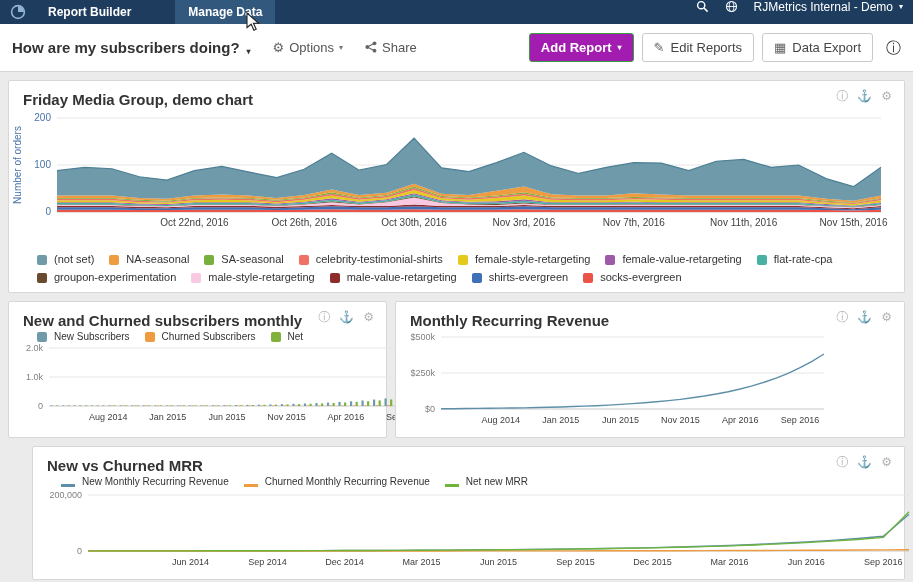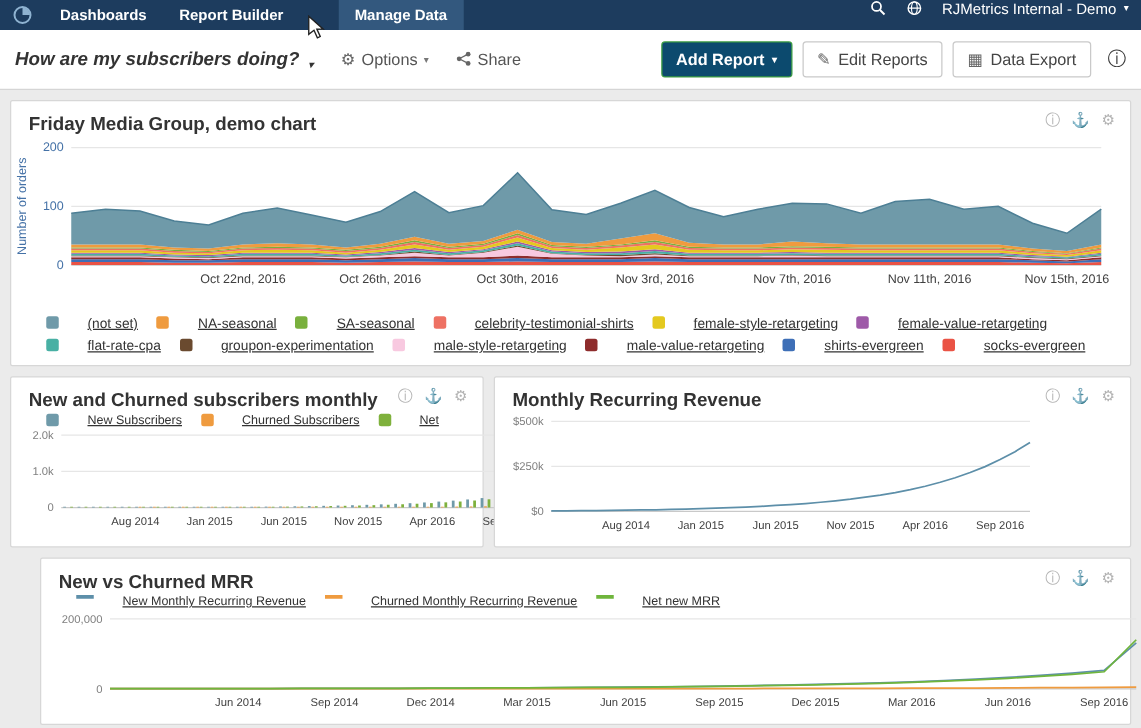--- a/index.html
+++ b/index.html
@@ -13,61 +13,60 @@
   .logo { display:flex; align-items:center; padding:0 9px 0 10px; }
   .nav-items { display:flex; align-items:stretch; }
   .nav-item { display:flex; align-items:center; padding:0 13px; font-size:12px; font-weight:bold; color:#fff; cursor:pointer; }
   .nav-item.active { background:#33587e;margin-left:31px; }
   .nav-right { margin-left:auto; display:flex; align-items:flex-start; padding-right:10px; }
   .nav-icon { display:flex; align-items:center; padding:0 8px; cursor:pointer; }
   .account { display:flex; align-items:center; gap:6px; font-size:12px; padding-left:8px; cursor:pointer; }
   .caret { font-size:8px; line-height:1; }
   
   .toolbar { height:48px; background:#fff; border-bottom:1px solid #d5d5d5; display:flex; align-items:center; padding:0 12px; }
-  .dash-title { font-size:15px; font-weight:bold; color:#333; display:flex; align-items:flex-end; gap:7px; cursor:pointer; margin-right:22px;font-style:italic; }
+  .dash-title { font-size:15px; font-weight:bold; color:#333; display:flex; align-items:flex-end; gap:7px; cursor:pointer; margin-right:22px; }
   .dash-title .caret { color:#333; }
   .tool-link { font-size:13px; color:#555; display:flex; align-items:center; gap:5px; cursor:pointer; margin-right:22px; }
   .tool-link .caret { color:#777; }
   .tool-icon { color:#666; font-size:13px; line-height:1; }
   .toolbar-right { margin-left:auto; display:flex; align-items:center; gap:8px; }
   .btn { border-radius:3px; font-size:13px; display:flex; align-items:center; gap:6px; padding:6px 11px; cursor:pointer; line-height:1.2; }
-  .btn-green { background:#0c4a6e; border:1px solid #3a9c41; color:#fff; font-weight:bold; }
+  .btn-green { background:#a21caf; border:1px solid #3a9c41; color:#fff; font-weight:bold; }
   .btn-white { background:#fff; border:1px solid #c9c9c9; color:#444; }
   .info-round { color:#3c3c3c; font-size:15px; margin-left:5px; cursor:pointer; line-height:1; }
   
   main { padding:8px; }
   .card { background:#fff; border:1px solid #d7d7d7; border-radius:2px; position:relative; }
   .card-title { font-size:15px; font-weight:bold; color:#333; padding:10px 14px 2px; }
   .card-icons { position:absolute; top:9px; right:12px; display:flex; gap:9px; color:#b3b3b3; font-size:12px; }
   .card-icons span { cursor:pointer; line-height:1; }
   .card-row { display:flex; gap:8px; margin-top:8px; }
   .card-half { width:379px; }
   .card-half2 { flex:1; }
   .card-full4 { margin-top:8px;margin-left:24px; }
   .legend { display:flex; flex-wrap:wrap; align-items:center; padding:3px 12px 9px 28px; column-gap:15px; row-gap:6px; font-size:11px; color:#333; }
   .legend-sm { font-size:10px; padding:0 10px 2px 28px; row-gap:2px; }
-  .legend-item { display:flex; align-items:flex-start; gap:23px; cursor:pointer; white-space:nowrap;text-decoration:underline; }
+  .legend-item { display:flex; align-items:flex-end; gap:7px; cursor:pointer; white-space:nowrap; }
   .legend-marker.square { width:10px; height:10px; border-radius:2px; display:inline-block; }
   .legend-marker.line { width:14px; height:3px; display:inline-block; }
   svg text { font-family:"Liberation Sans",sans-serif; }
   .chart-svg { display:block; }
   .cursor { position:absolute; left:246px; top:12px; z-index:50; }
 </style>
 </head>
 <body>
 
 <div class="navbar">
   <span class="logo">
     <svg width="16" height="16" viewBox="0 0 16 16">
       <circle cx="8" cy="8" r="6.4" fill="none" stroke="#8fb3d1" stroke-width="1.6"></circle>
       <path d="M8 2 A6 6 0 0 1 14 8 L8 8 Z" fill="#8fb3d1"></path>
     </svg>
   </span>
   <nav class="nav-items" id="nav-items">
-      <span class="nav-item">Dashboards</span>
       <span class="nav-item">Report Builder</span>
       <span class="nav-item active">Manage Data</span>
     </nav>
   <div class="nav-right">
     <span class="nav-icon">
       <svg width="13" height="13" viewBox="0 0 13 13">
         <circle cx="5.2" cy="5.2" r="3.6" fill="none" stroke="#fff" stroke-width="1.4"></circle>
         <line x1="8" y1="8" x2="11.6" y2="11.6" stroke="#fff" stroke-width="1.6"></line>
       </svg>
     </span>

